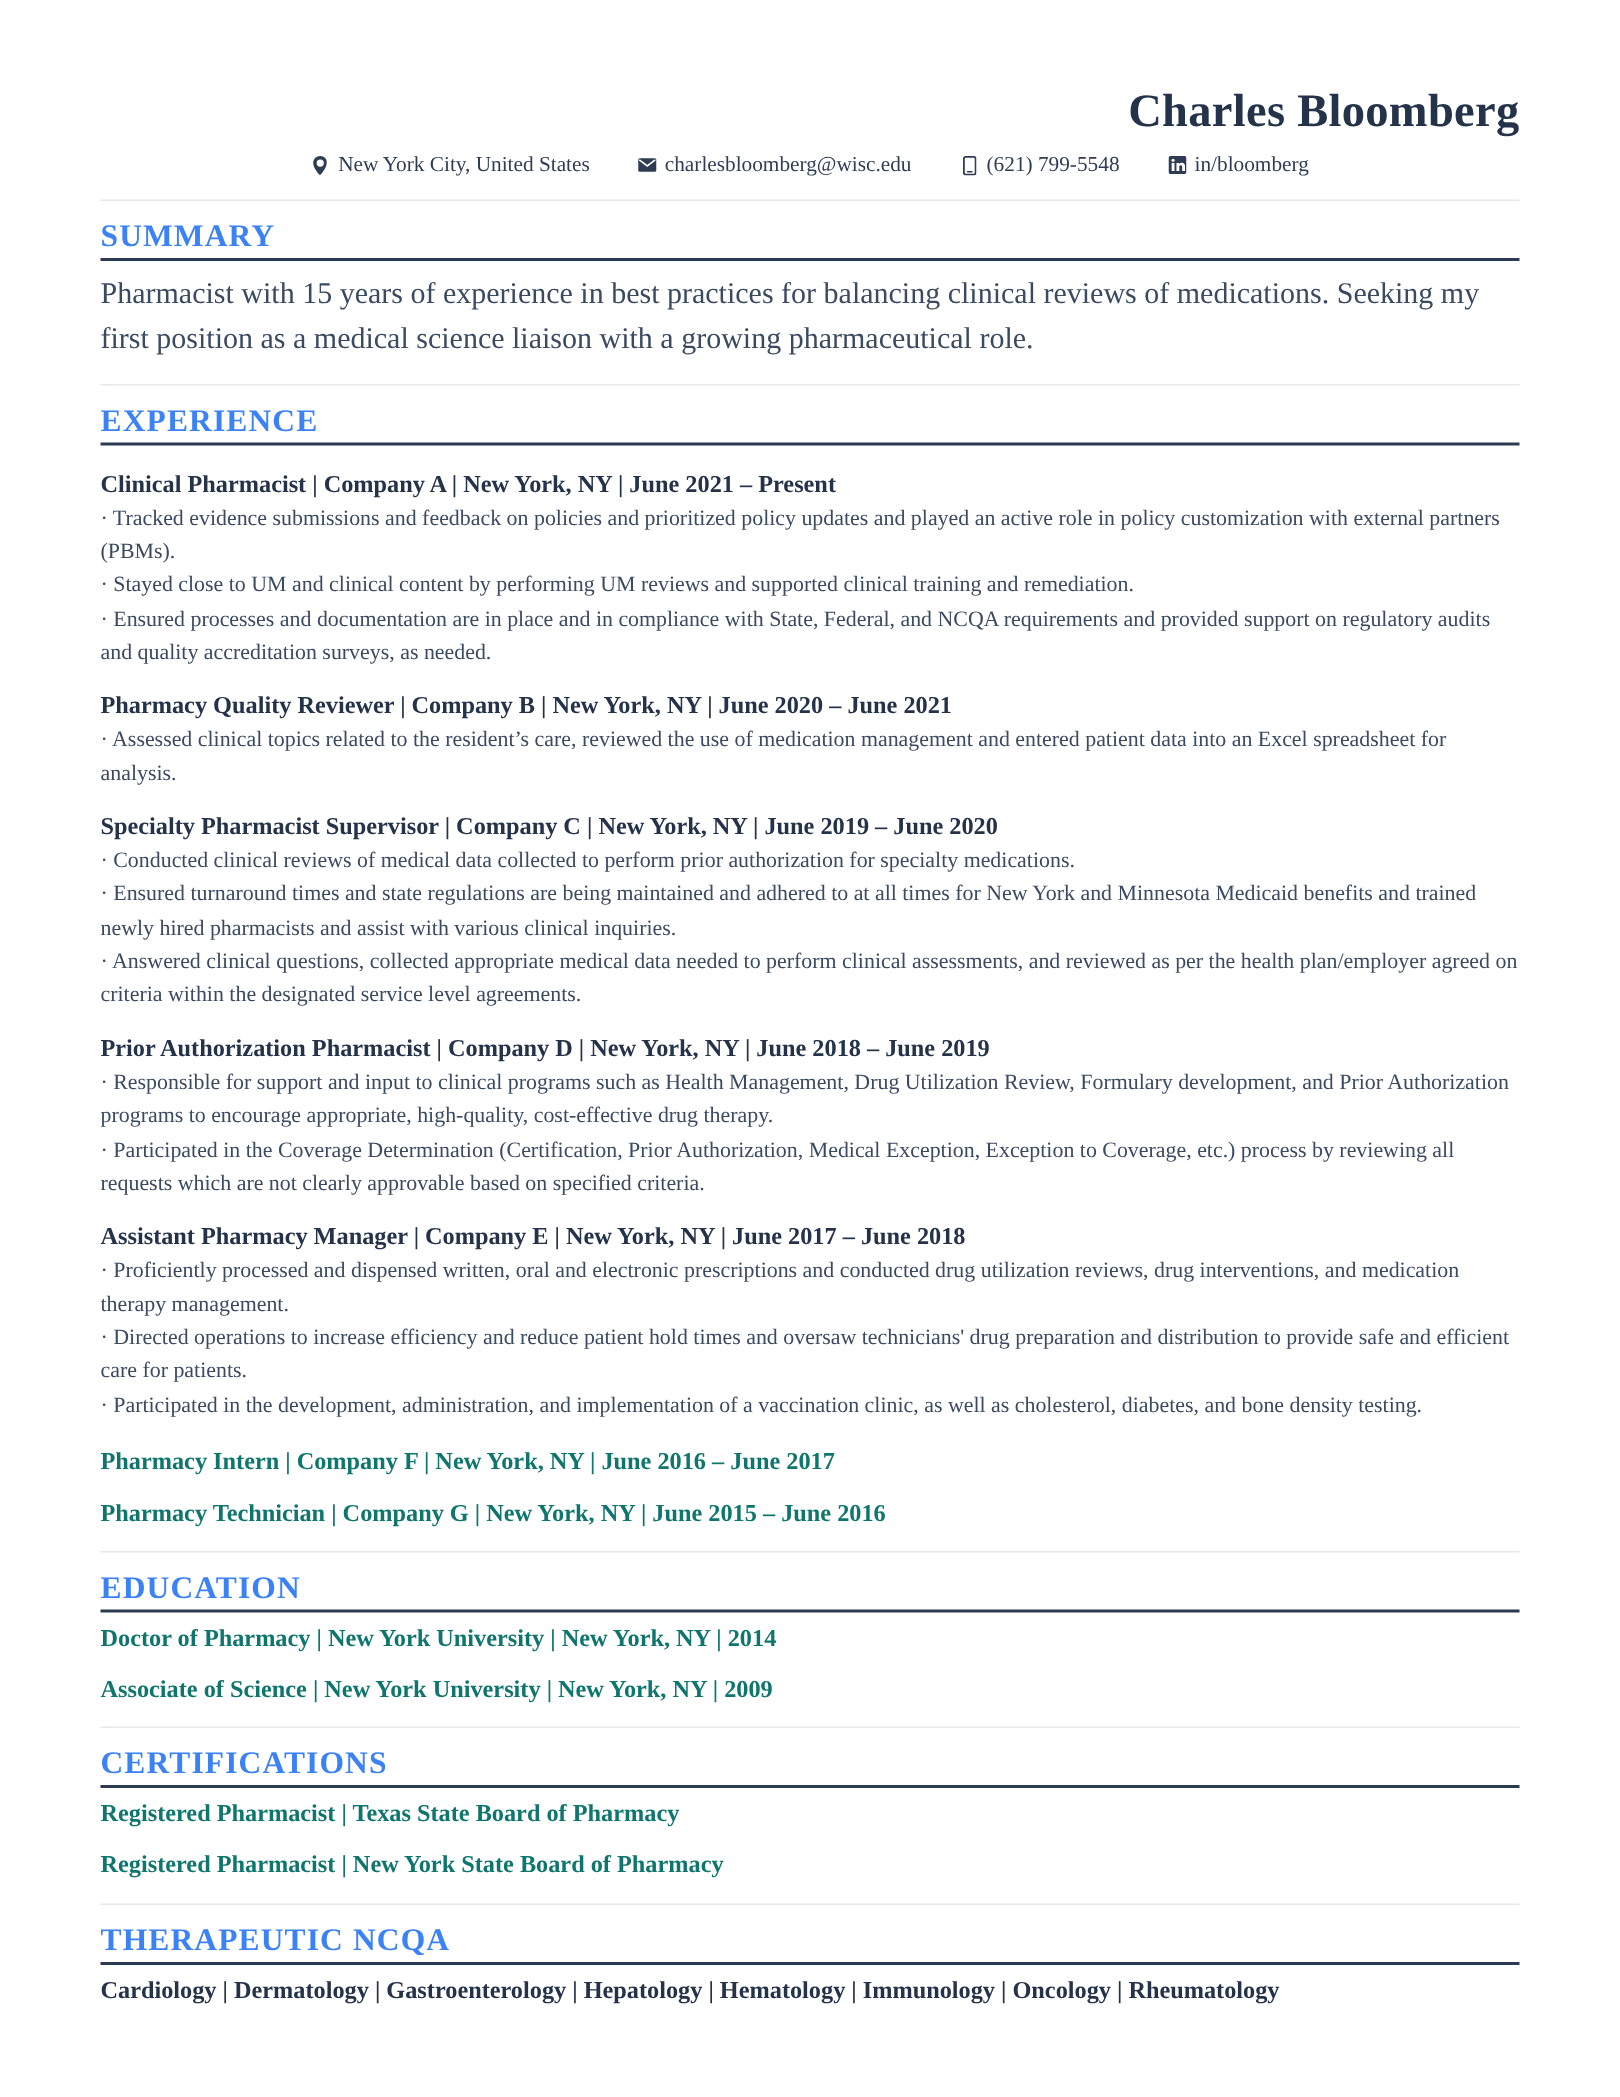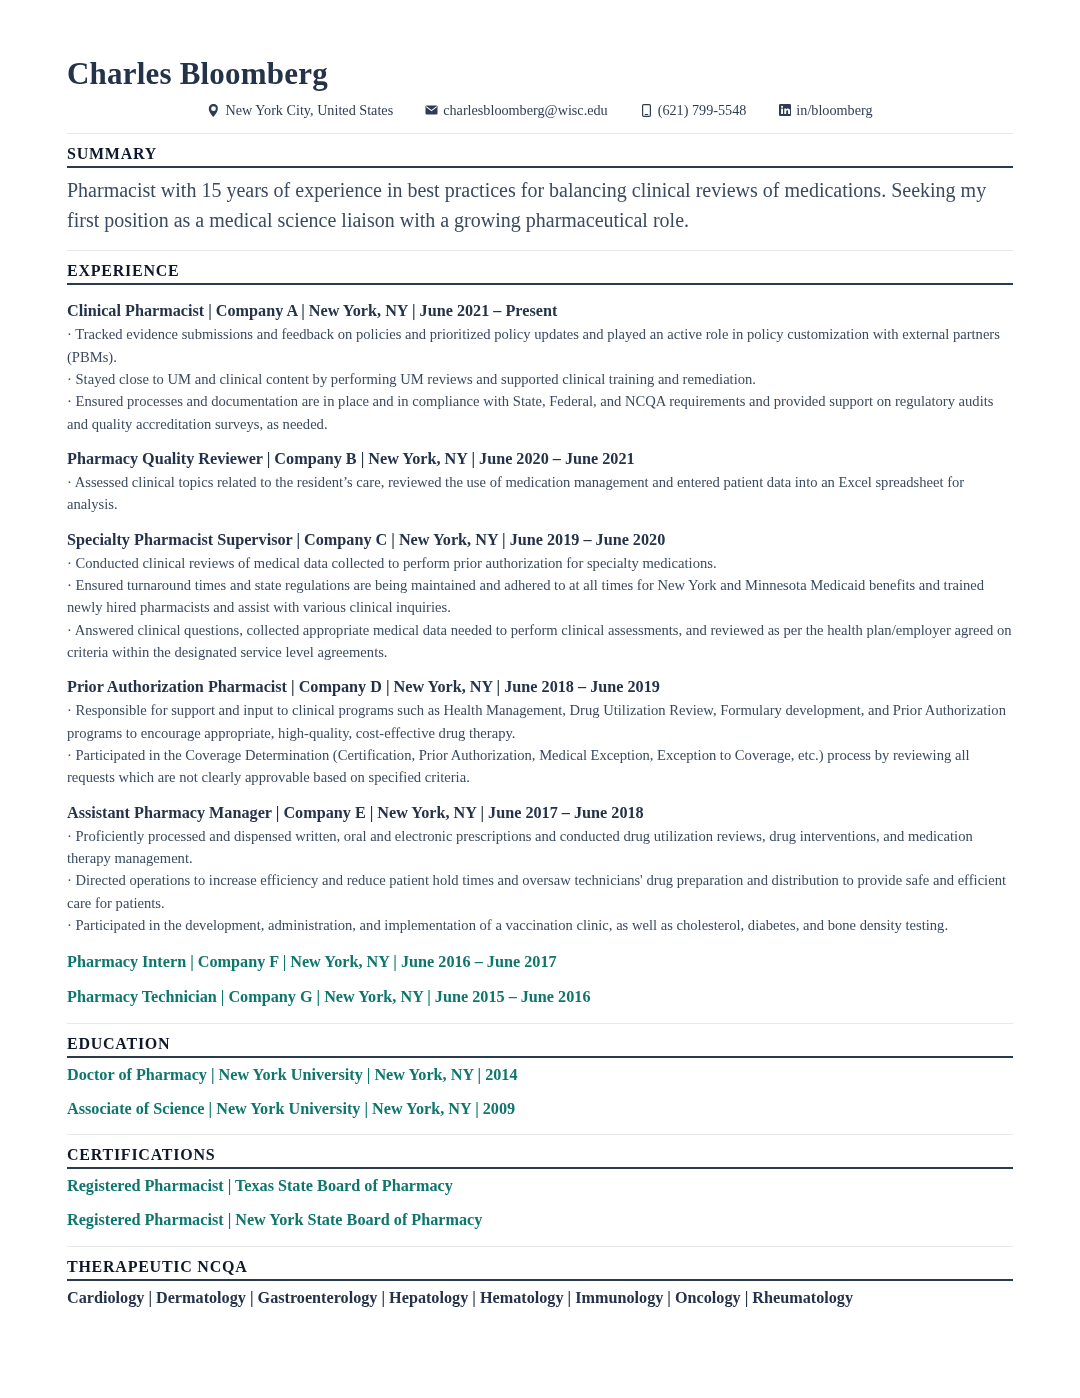--- a/index.html
+++ b/index.html
@@ -16,21 +16,21 @@
   }
   .page {
     width: 1080px;
     height: 1398px;
     box-sizing: border-box;
     padding: 46px 67px 0 67px;
     background: #ffffff;
   }
 
   
-  .hdr { text-align: left; padding-top: 10px; }
+  .hdr { text-align: right; padding-top: 10px; }
   .name {
     font-size: 31px;
     font-weight: bold;
     letter-spacing: 0.2px;
     color: #25334a;
     line-height: 1.18;
     margin: 0 0 9px 0;
   }
   .contacts {
     font-size: 14.2px;
@@ -61,24 +61,24 @@
 
   
   .sec { margin-top: 0; }
   .sep {
     border: none;
     border-top: 1px solid #e6e8ec;
     margin: 14px 0 11px 0;
     height: 0;
   }
   .sec-title {
-    font-size: 16px;
+    font-size: 21px;
     font-weight: bold;
     letter-spacing: 0.75px;
-    color: #0f172a;
+    color: #3b82f6;
     line-height: 1.15;
     margin: 0 0 3px 0;
   }
   .sec-rule {
     border: none;
     border-top: 2px solid #2b3a50;
     margin: 0 0 7px 0;
     height: 0;
   }
 

